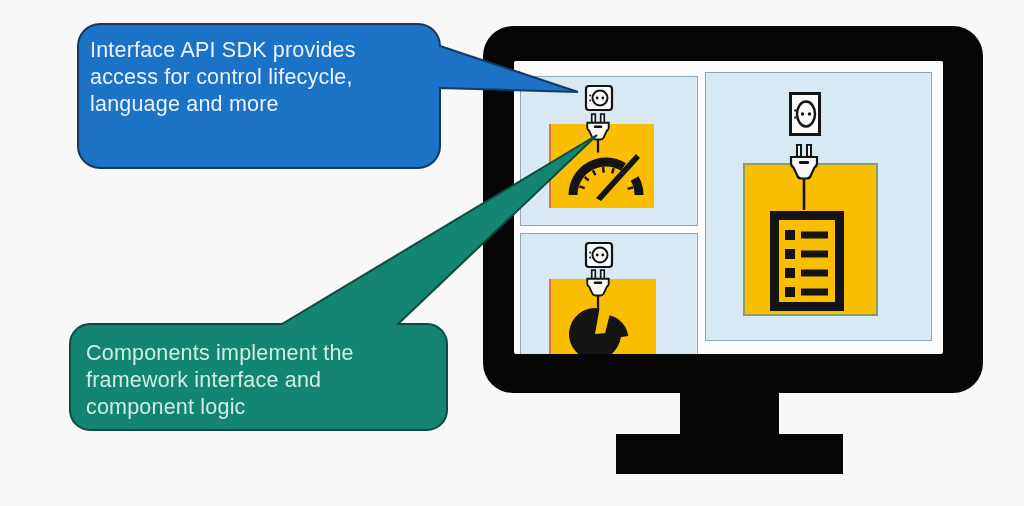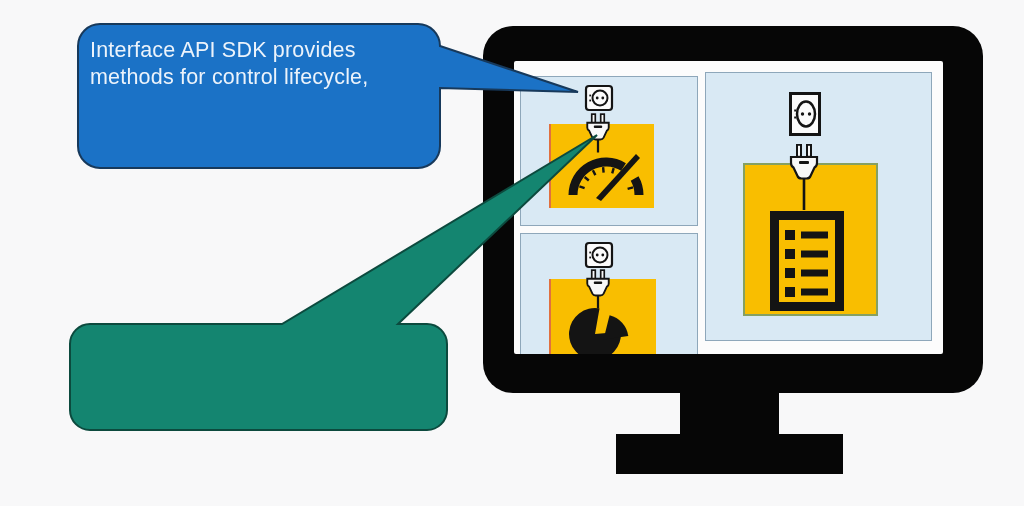--- a/index.html
+++ b/index.html
@@ -131,17 +131,23 @@
     <path stroke-width="2" d="M 100 24 L 418 24 A 22 22 0 0 1 440 46 L 578 92 L 440 88 L 440 146
              A 22 22 0 0 1 418 168 L 100 168 A 22 22 0 0 1 78 146 L 78 46
              A 22 22 0 0 1 100 24 Z" fill="#1b72c6" stroke="#17395b"></path>
     <path stroke-width="2" d="M 90 324 L 282 324 L 597 135 L 398 324 L 427 324 A 20 20 0 0 1 447 344
              L 447 410 A 20 20 0 0 1 427 430 L 90 430 A 20 20 0 0 1 70 410
              L 70 344 A 20 20 0 0 1 90 324 Z" fill="#148570" stroke="#0c4a3e"></path>
   </svg>
 
   <div class="callout-text api-text">
     <div>Interface API SDK  provides</div>
-    <div>methods for control lifecycle,</div>
+    <div>access for control lifecycle,</div>
+    <div>language and more</div>
   </div>
 
+  <div class="callout-text comp-text">
+    <div>Components implement the</div>
+    <div>framework interface and</div>
+    <div>component logic</div>
+  </div>
 
 </div>
 
 </body></html>

